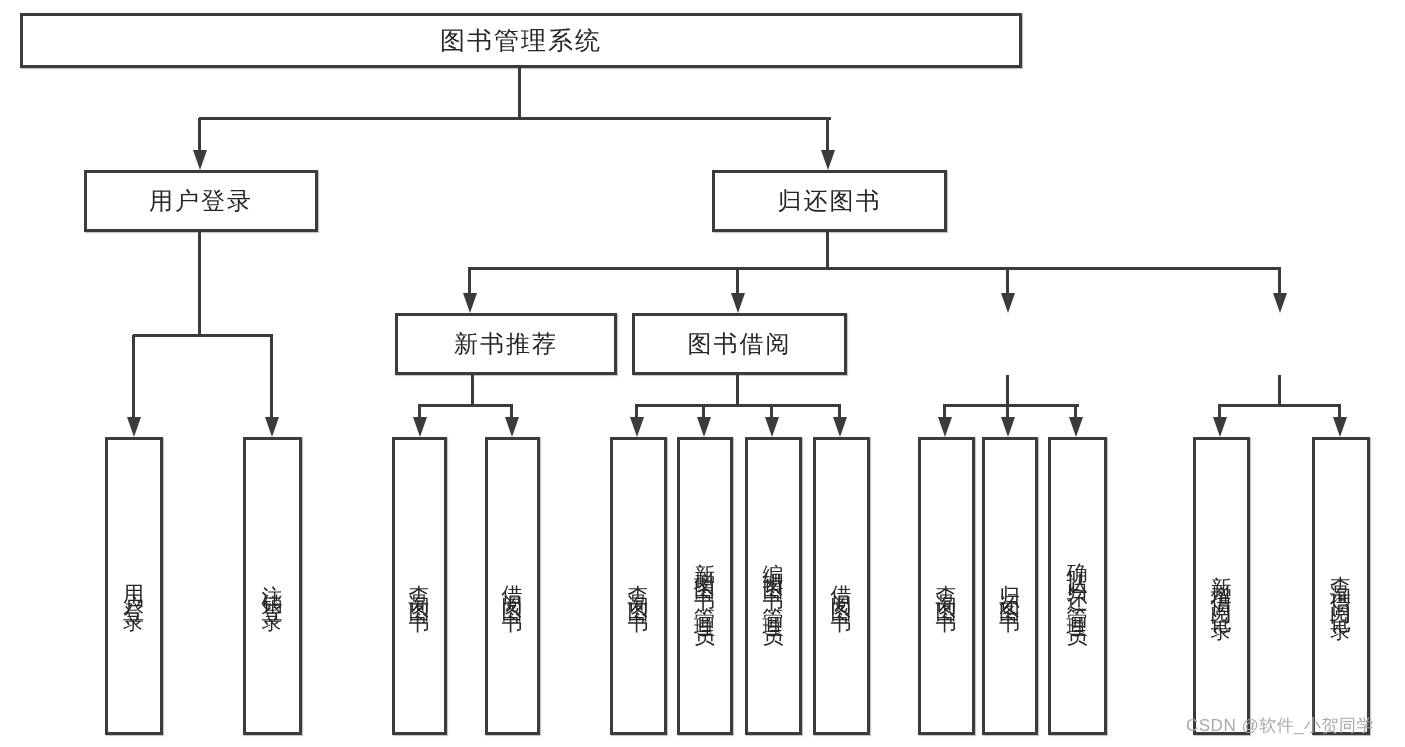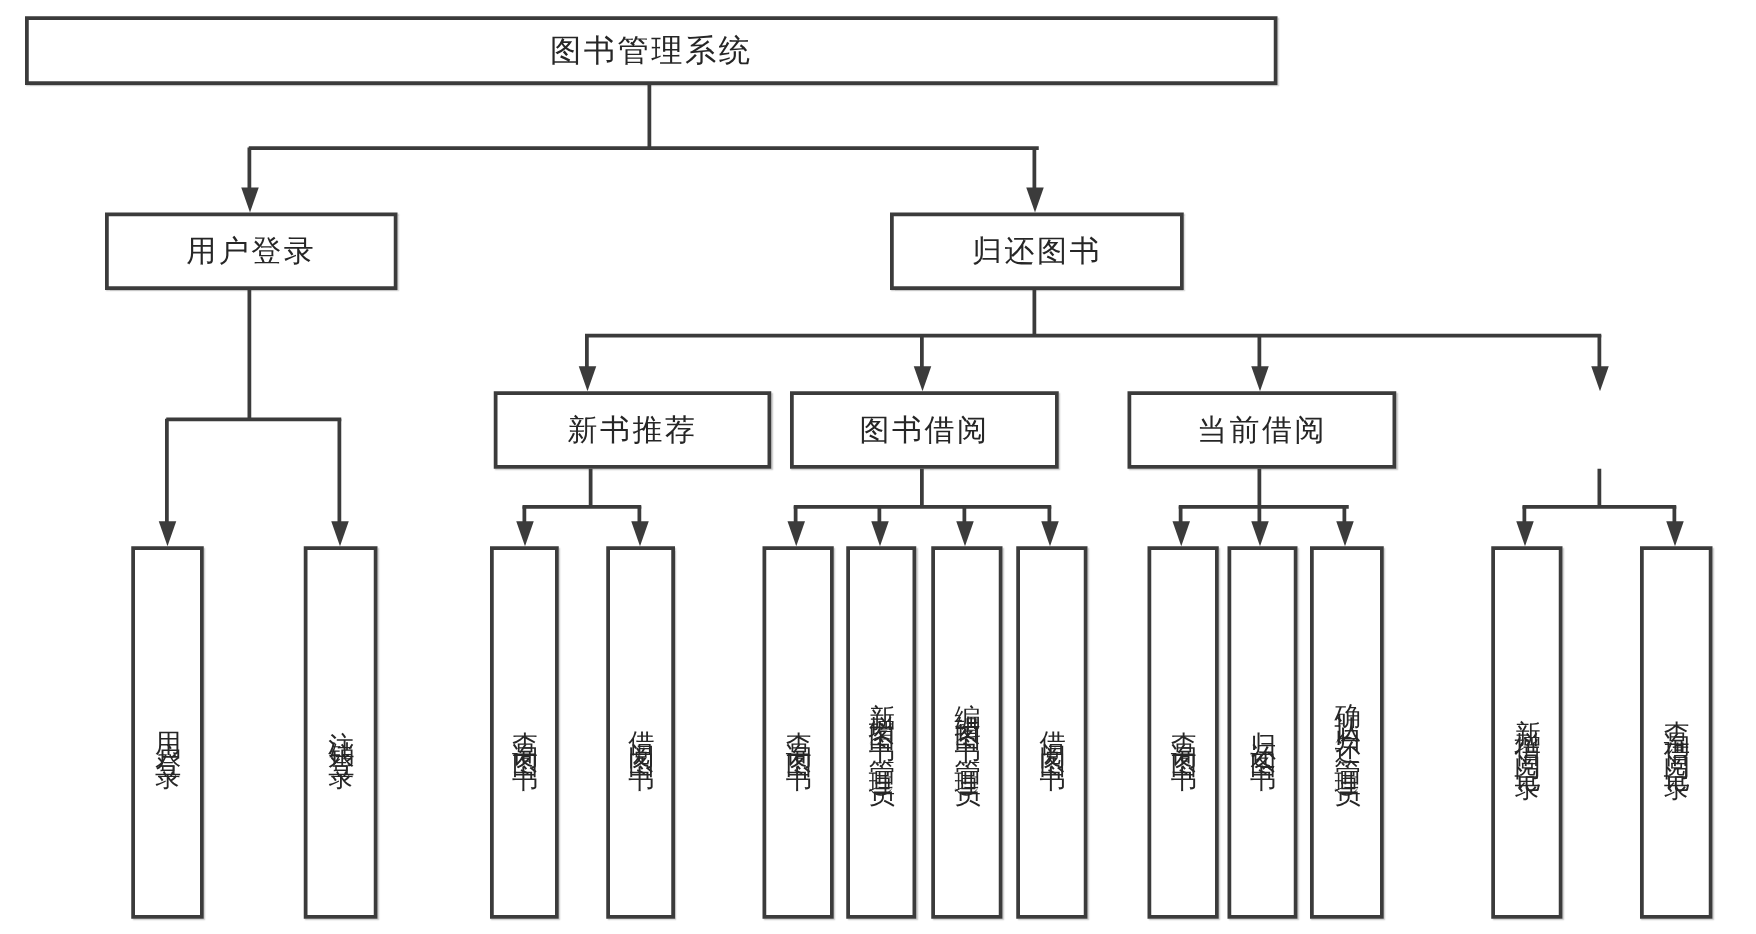--- a/index.html
+++ b/index.html
@@ -49,23 +49,20 @@
   </div>
   <div class="node" style="left:712px; top:170px; width:235px; height:62px;">
     <span class="lbl">归还图书</span>
   </div>
 
   <div class="node" style="left:363px; top:313px; width:222px; height:62px;margin-left:32px;">
     <span class="lbl">新书推荐</span>
   </div>
   <div class="node" style="left:632px; top:313px; width:215px; height:62px;">
     <span class="lbl">图书借阅</span>
-  </div>
-  <div class="node" style="left:902px; top:313px; width:215px; height:62px;">
-    <span class="lbl">当前借阅</span>
   </div>
 
   <div class="node leaf" style="left:105px; top:437px; width:58px; height:298px;">
     <span class="lbl">用户登录</span>
   </div>
   <div class="node leaf" style="left:243px; top:437px; width:59px; height:298px;">
     <span class="lbl">注销登录</span>
   </div>
   <div class="node leaf" style="left:392px; top:437px; width:55px; height:298px;">
     <span class="lbl">查询图书</span>
@@ -153,14 +150,15 @@
   <div class="arrow" style="left:1001px; top:417px;"></div>
   <div class="arrow" style="left:1069px; top:417px;"></div>
 
   <div class="vline" style="left:1278px; top:375px; height:30px;"></div>
   <div class="hline" style="left:1218px; top:404px; width:123px;"></div>
   <div class="vline" style="left:1218px; top:405px; height:13px;"></div>
   <div class="vline" style="left:1338px; top:405px; height:13px;"></div>
   <div class="arrow" style="left:1213px; top:417px;"></div>
   <div class="arrow" style="left:1333px; top:417px;"></div>
 
+  <div class="watermark">CSDN @软件_小贺同学</div>
 
 </div>
 
 </body></html>

